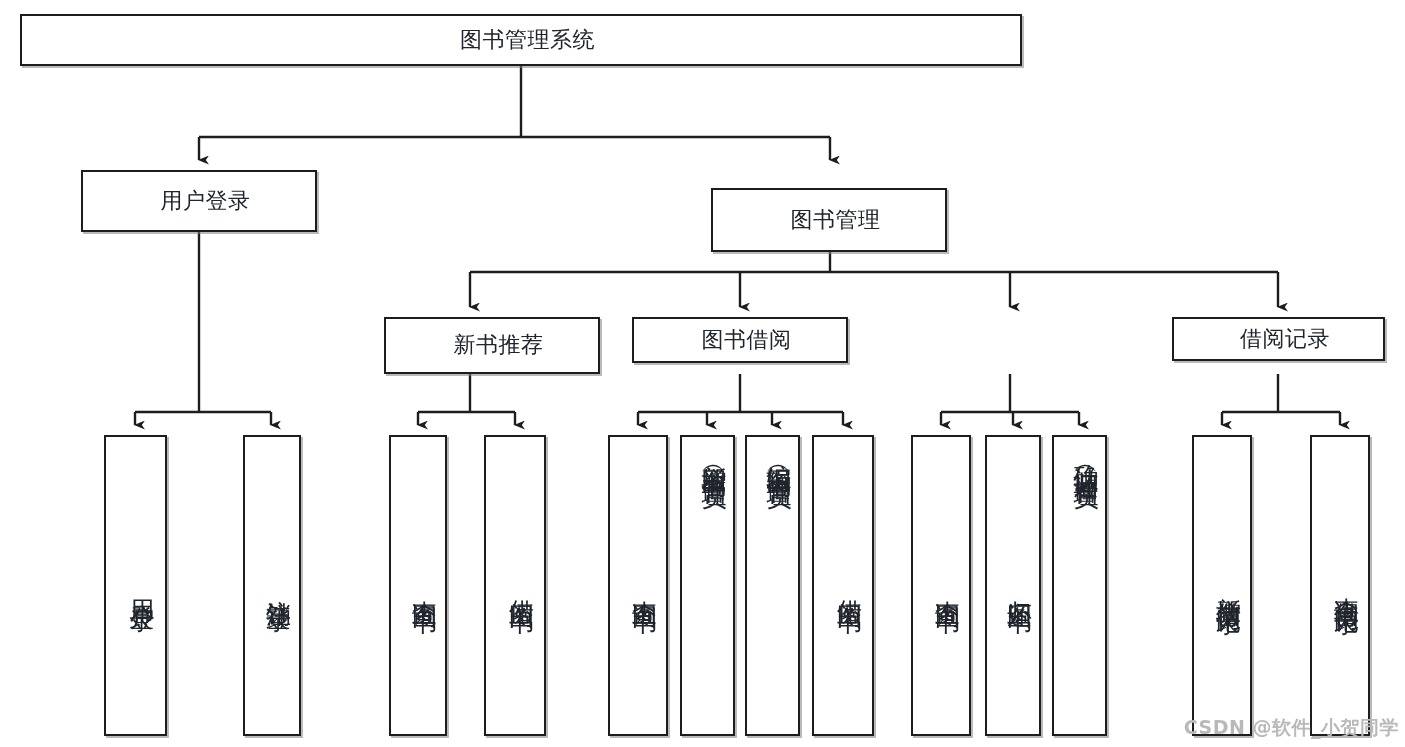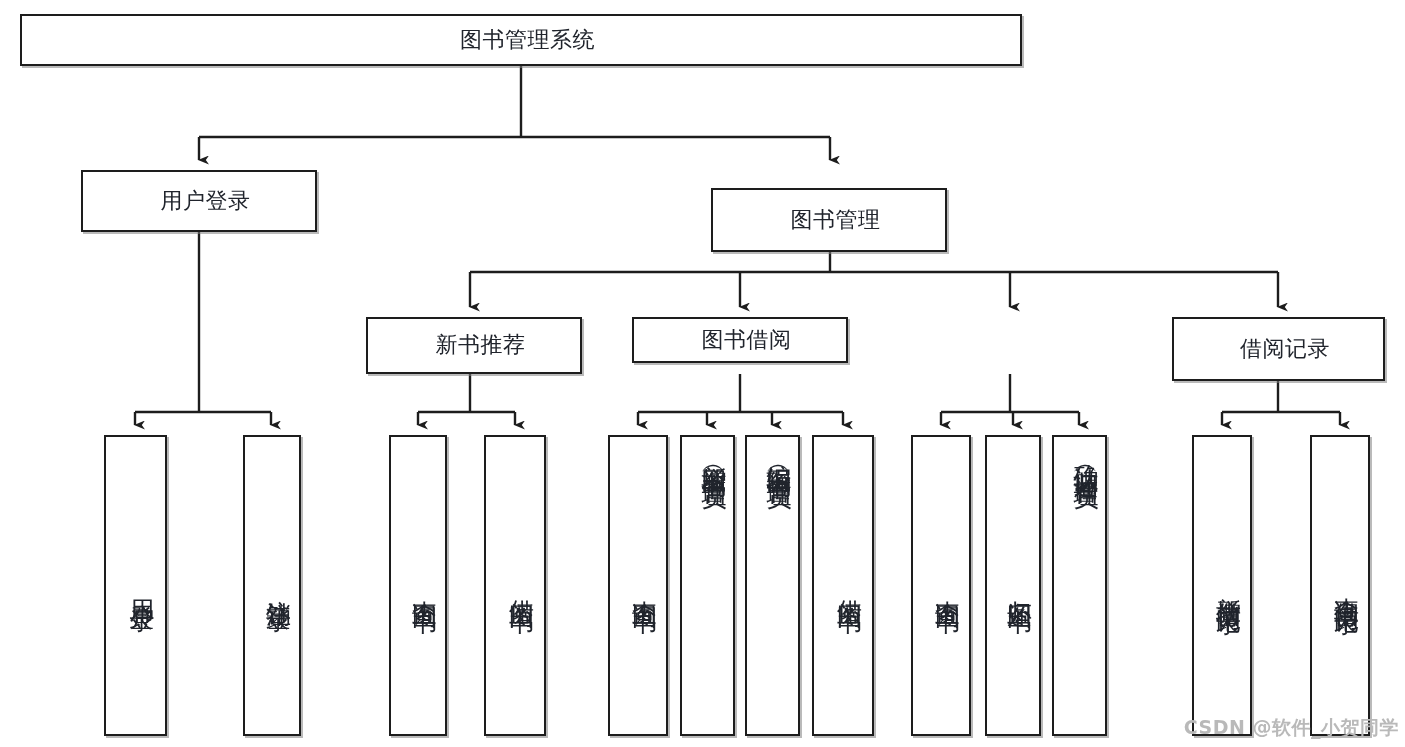--- a/index.html
+++ b/index.html
@@ -135,27 +135,27 @@
     <span class="lbl">图书管理系统</span>
   </div>
 
   <div class="node horiz" style="left:81px; top:170px; width:236px; height:62px;">
     <span class="lbl">用户登录</span>
   </div>
   <div class="node horiz" style="left:711px; top:170px; width:236px; height:64px;margin-top:18px;">
     <span class="lbl">图书管理</span>
   </div>
 
-  <div class="node horiz" style="left:366px; top:317px; width:216px; height:57px;">
+  <div class="node horiz" style="left:384px; top:317px; width:216px; height:57px;">
     <span class="lbl">新书推荐</span>
   </div>
   <div class="node horiz" style="left:632px; top:317px; width:216px; height:46px;">
     <span class="lbl">图书借阅</span>
   </div>
-  <div class="node horiz" style="left:1172px; top:317px; width:213px; height:64px;">
+  <div class="node horiz" style="left:1172px; top:317px; width:213px; height:44px;">
     <span class="lbl">借阅记录</span>
   </div>
 
   <div class="node vert mid" style="left:104px; top:435px; width:63px; height:301px;">
     <span class="lbl">用户登录</span>
   </div>
   <div class="node vert mid" style="left:243px; top:435px; width:58px; height:301px;">
     <span class="lbl">注销登录</span>
   </div>
 

